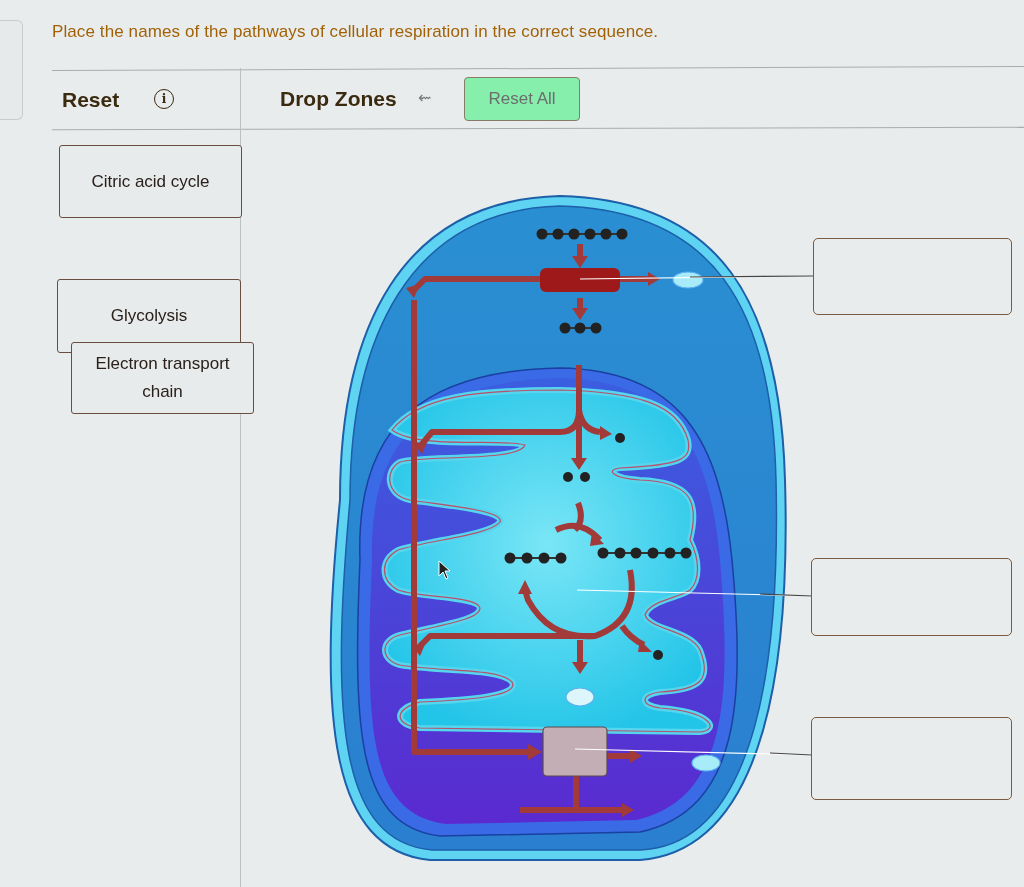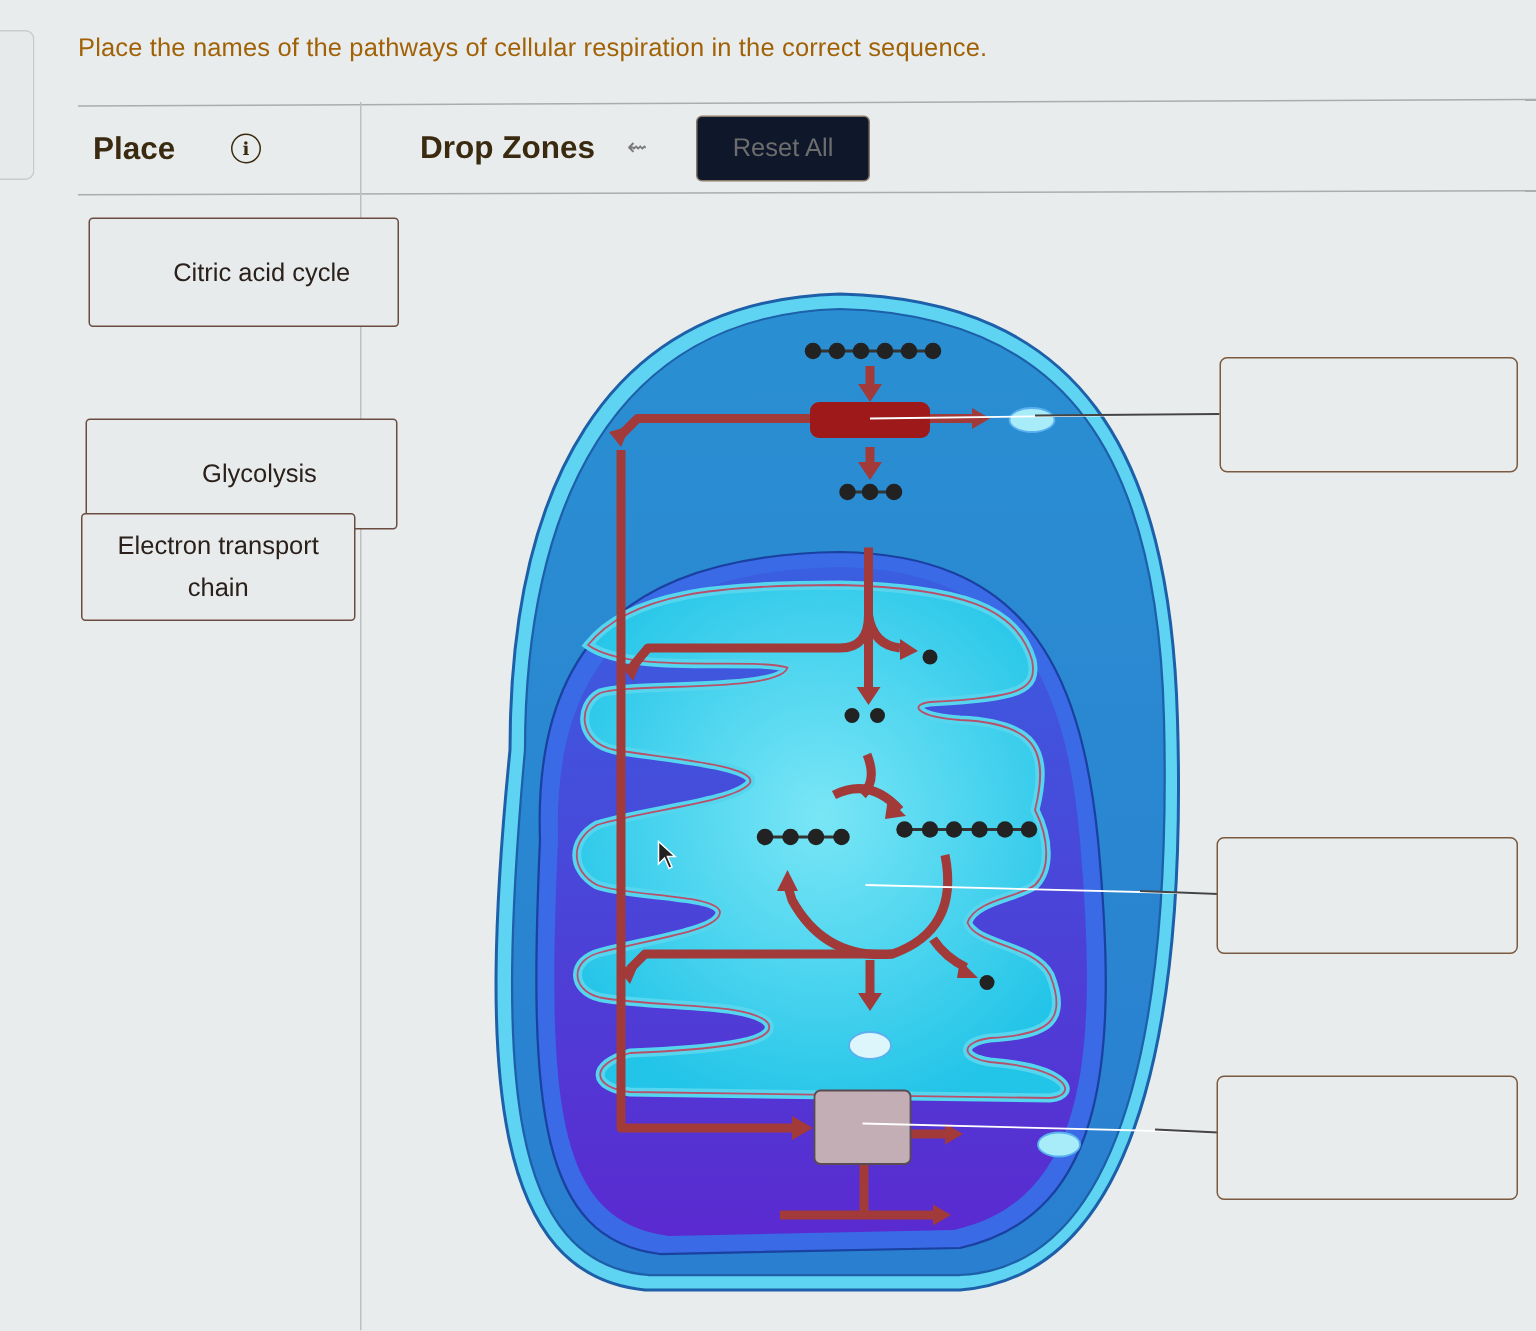--- a/index.html
+++ b/index.html
@@ -4,51 +4,51 @@
 <style>
   html,body{margin:0;padding:0;}
   body{width:1024px;height:887px;background:#e9ecec;font-family:"Liberation Sans",sans-serif;color:#2b2220;position:relative;overflow:hidden;}
   .left-edge{position:absolute;left:0;top:20px;width:22px;height:98px;border:1px solid #c8cccc;border-left:none;border-radius:0 6px 6px 0;background:#e6eaea;}
   .prompt{position:absolute;left:52px;top:22px;font-size:17px;color:#a16207;letter-spacing:0.1px;}
   .hline{position:absolute;height:1px;background:#a9adad;}
   .vline{position:absolute;width:1px;background:#bcc0c0;}
   .hdr{position:absolute;font-size:21px;font-weight:bold;color:#3a2a10;}
   .info-icon{position:absolute;left:154px;top:89px;width:18px;height:18px;border:1.5px solid #3a2a10;border-radius:50%;font-size:12px;font-weight:bold;line-height:18px;text-align:center;color:#3a2a10;font-family:"DejaVu Serif",serif;}
   .undo-icon{position:absolute;left:418px;top:88px;font-size:16px;color:#7a7a7a;}
-  .reset-btn{position:absolute;left:464px;top:77px;width:116px;height:44px;border:1.5px solid #8a7a6a;border-radius:4px;background:#0f172a;font-size:17px;color:#6d6d6d;font-family:"Liberation Sans",sans-serif;cursor:pointer;padding:0;}
-  .label-card{position:absolute;border:1.5px solid #6a4c40;border-radius:3px;background:#e8ebeb;display:flex;align-items:center;justify-content:center;text-align:center;font-size:17px;color:#2a201c;line-height:28px;cursor:grab;padding-left:24px;}
+  .reset-btn{position:absolute;left:464px;top:77px;width:116px;height:44px;border:1.5px solid #8a7a6a;border-radius:4px;background:#86efac;font-size:17px;color:#6d6d6d;font-family:"Liberation Sans",sans-serif;cursor:pointer;padding:0;}
+  .label-card{position:absolute;border:1.5px solid #6a4c40;border-radius:3px;background:#e8ebeb;display:flex;align-items:center;justify-content:center;text-align:center;font-size:17px;color:#2a201c;line-height:28px;cursor:grab;}
   .drop-zone{position:absolute;border:1.5px solid #7a5a40;border-radius:5px;background:#e9ecec;}
   .diagram{position:absolute;left:0;top:0;}
   .cursor{position:absolute;left:438px;top:560px;}
 </style>
 </head>
 <body>
 
 <div class="left-edge"></div>
 
 <div class="prompt">Place the names of the pathways of cellular respiration in the correct sequence.</div>
 
 <div class="hline" style="left:52px;top:68px;width:972px;transform:rotate(-0.25deg);"></div>
 <div class="hline" style="left:52px;top:128px;width:972px;transform:rotate(-0.15deg);"></div>
 <div class="vline" style="left:240px;top:68px;height:819px;"></div>
 
-<div class="hdr" style="left:62px;top:88px;">Place</div>
+<div class="hdr" style="left:62px;top:88px;">Reset</div>
 <div class="info-icon">i</div>
 
 <div class="hdr" style="left:280px;top:87px;">Drop Zones</div>
 <div class="undo-icon">⇜</div>
 <button class="reset-btn">Reset All</button>
 
 <div class="label-card" style="left:59px;top:145px;width:181px;height:71px;">
   <span>Citric acid cycle</span>
 </div>
 <div class="label-card" style="left:57px;top:243px;width:182px;height:72px;margin-top:36px;">
   <span>Glycolysis</span>
 </div>
-<div class="label-card" style="left:54px;top:342px;width:183px;height:72px;padding:0 8px;box-sizing:border-box;">
+<div class="label-card" style="left:71px;top:342px;width:183px;height:72px;padding:0 8px;box-sizing:border-box;">
   <span>Electron transport chain</span>
 </div>
 
 <svg class="diagram" width="1024" height="887" viewBox="0 0 1024 887">
   <defs>
     <radialGradient id="matrixGrad" cx="0.5" cy="0.45" r="0.6">
       <stop offset="0" stop-color="#7ae6f6"></stop>
       <stop offset="1" stop-color="#22c4e8"></stop>
     </radialGradient>
     <linearGradient id="mitoGrad" x1="0" y1="0" x2="0" y2="1">

